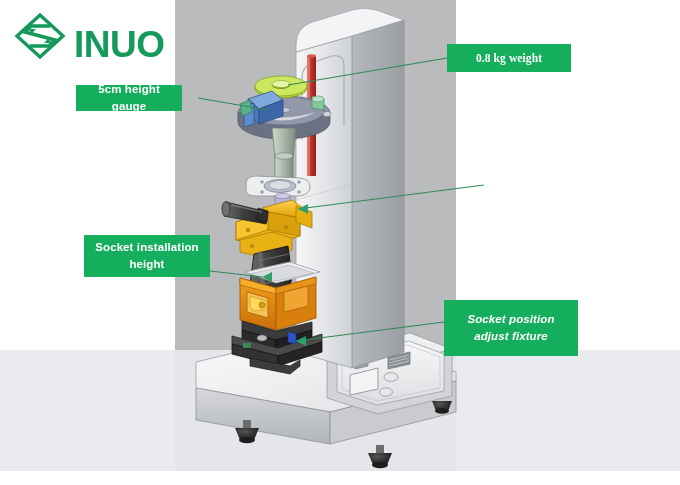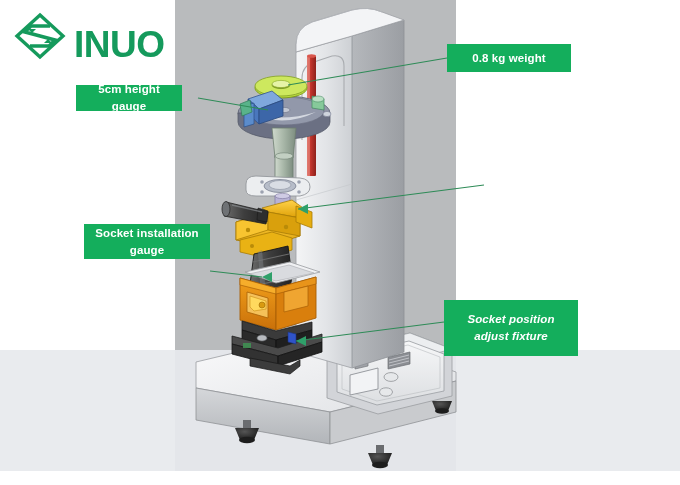--- a/index.html
+++ b/index.html
@@ -358,33 +358,33 @@
         <path d="M36,14 L17,14 L11,20 L26,24 L41,28 L35,34 L16,34"></path>
       </g>
       <g fill="#159a5c">
         <path d="M14,17 L22,17 L18,21 Z"></path>
         <path d="M38,31 L30,31 L34,27 Z"></path>
       </g>
     </svg>
     <div id="logo-text">INUO</div>
   </div>
 
-  <div class="callout" style="left:447px; top:44px; width:124px; height:28px;">
+  <div class="callout" style="left:447px; top:44px; width:124px; height:28px;font-family:Liberation Serif, serif;">
     <span>0.8 kg weight</span>
   </div>
 
   <div class="callout" style="left:76px; top:85px; width:106px; height:26px;">
     <span>5cm height gauge</span>
   </div>
 
 
-  <div class="callout" style="left:84px; top:224px; width:126px; height:35px;">
+  <div class="callout" style="left:84px; top:235px; width:126px; height:42px;">
     <span>
       <span>Socket installation</span><br>
-      <span>gauge</span>
+      <span>height</span>
     </span>
   </div>
 
   <div class="callout" style="left:444px; top:300px; width:134px; height:56px;font-style:italic;">
     <span>
       <span>Socket position</span><br>
       <span>adjust fixture</span>
     </span>
   </div>
 

